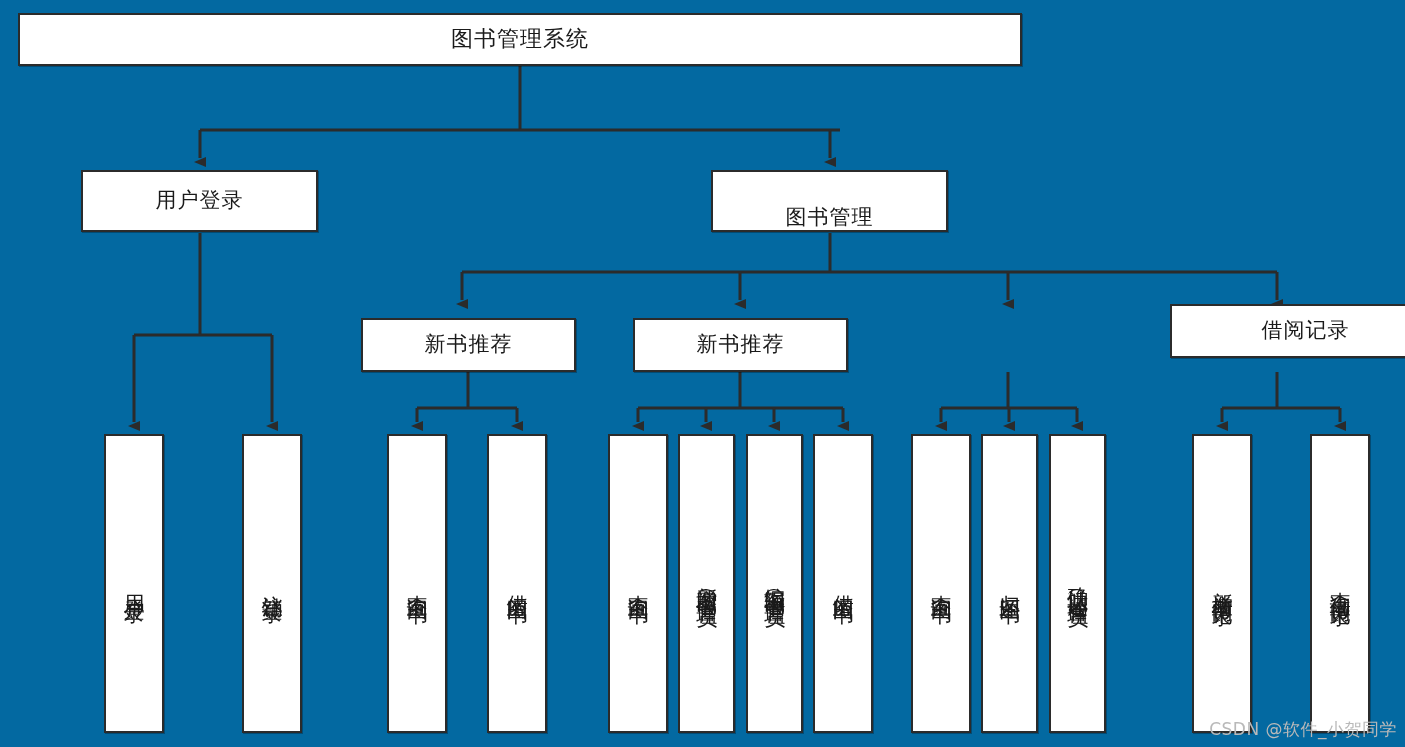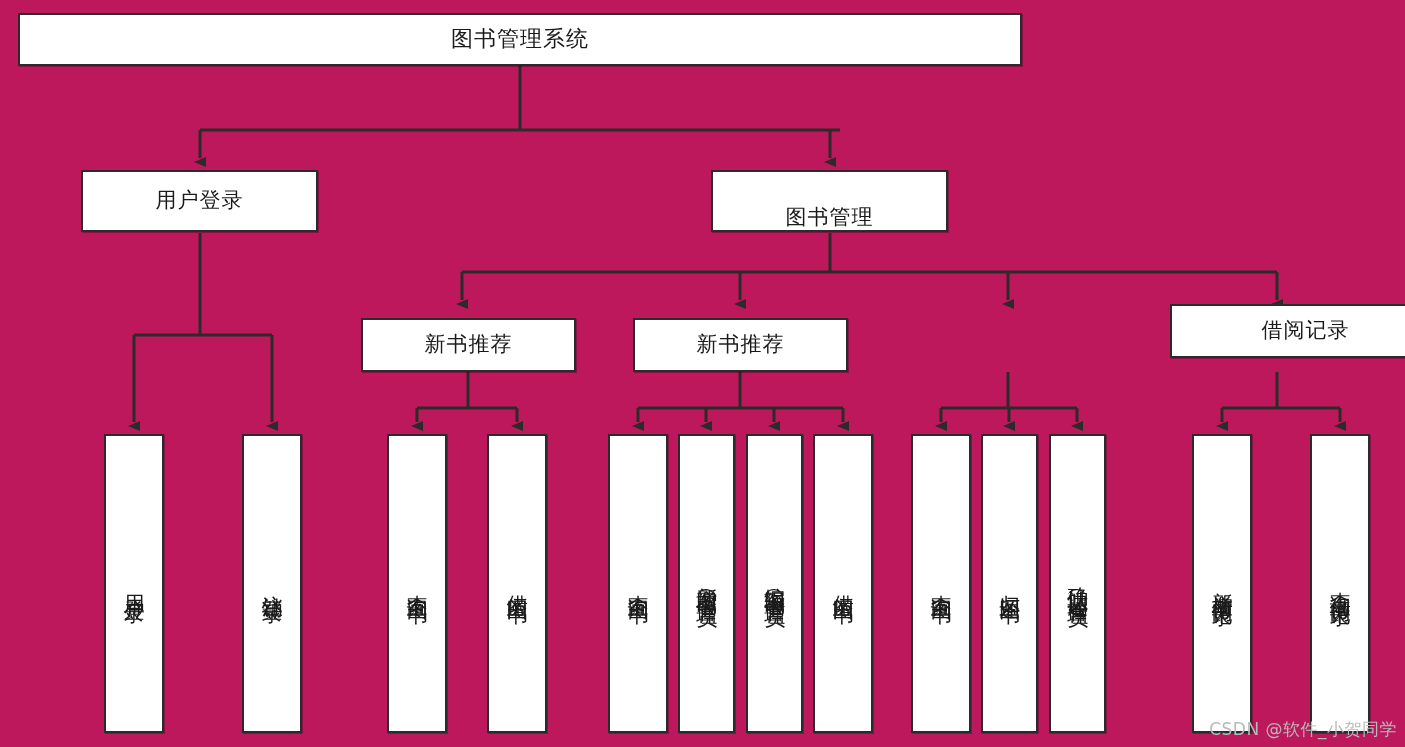--- a/index.html
+++ b/index.html
@@ -8,21 +8,21 @@
     padding: 0;
     background: #ffffff;
   }
   body {
     font-family: "DejaVu Sans", "Liberation Sans", sans-serif;
   }
   #diagram-root {
     position: relative;
     width: 1405px;
     height: 747px;
-    background: #be185d;
+    background: #0369a1;
     overflow: hidden;
   }
   svg#connector-layer {
     position: absolute;
     left: 0;
     top: 0;
     width: 1405px;
     height: 747px;
     pointer-events: none;
   }

